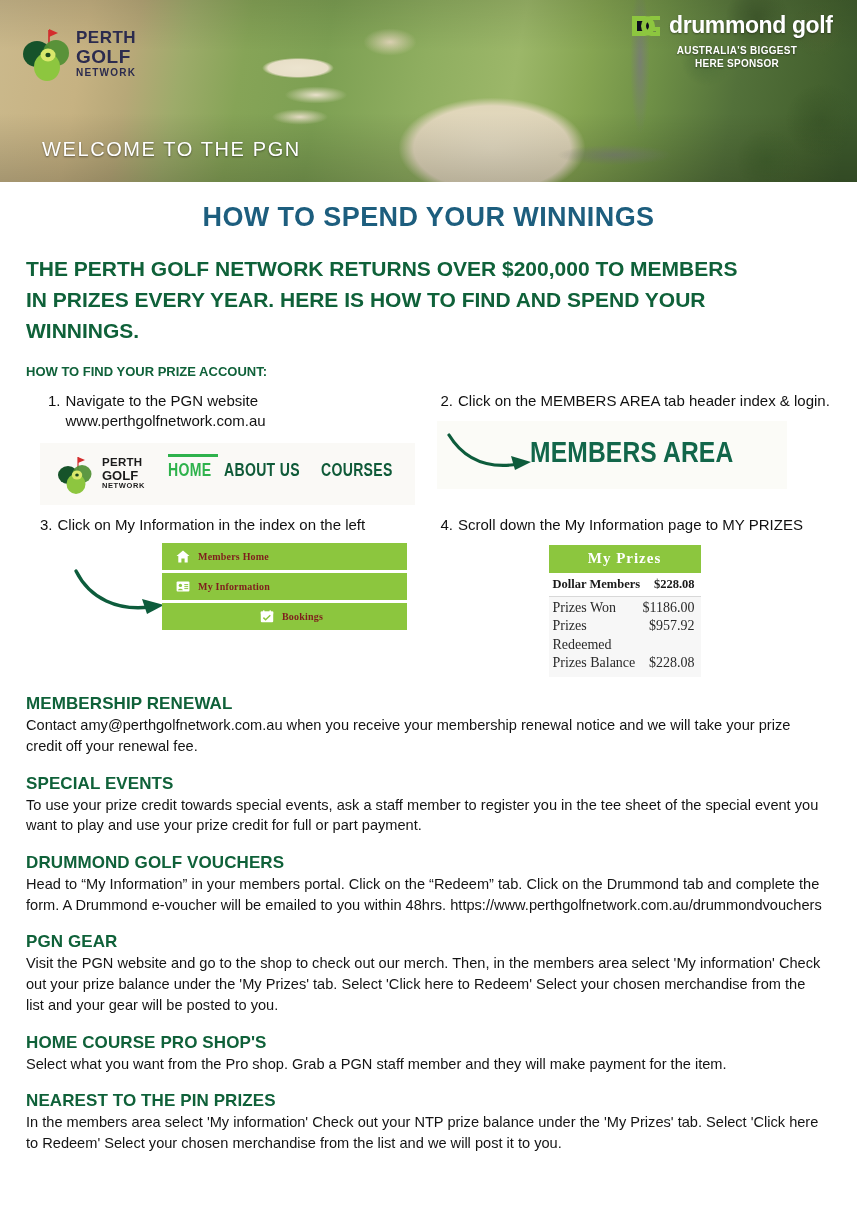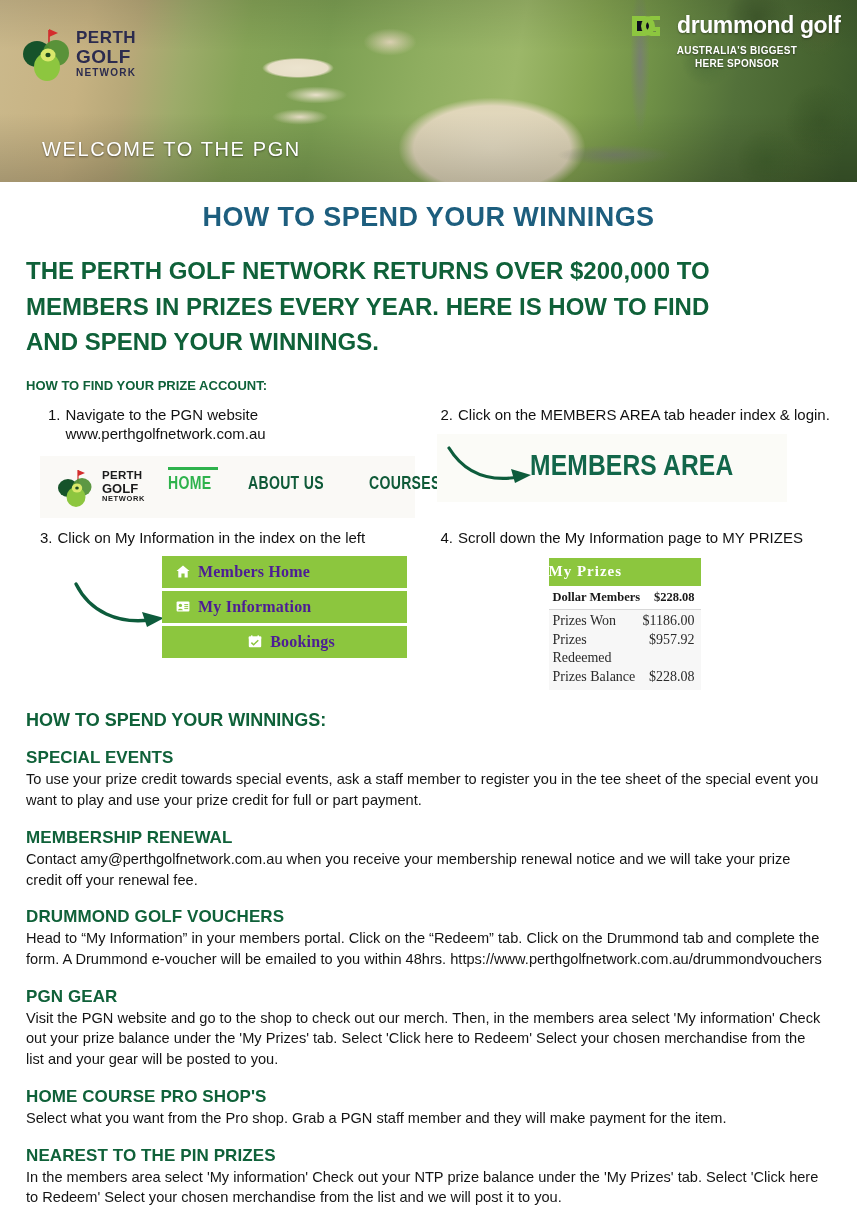--- a/index.html
+++ b/index.html
@@ -92,21 +92,21 @@
     text-shadow: 0 1px 2px rgba(0,0,0,.45);
     margin-left: 26px;
   }
 
   .dg-block {
     position: absolute;
     right: 14px; top: 12px;
     text-align: center;
     width: 212px;
   }
-  .dg-row { display: flex; align-items: center; justify-content: flex-start; gap: 16px;}
+  .dg-row { display: flex; align-items: center; justify-content: flex-start; gap: 8px;}
   .dg-mark {
     width: 30px; height: 22px;
     position: relative;
     flex: 0 0 auto;
   }
   .dg-name {
     color: #ffffff;
     font-size: 23px;
     font-weight: bold;
     letter-spacing: -.4px;
@@ -131,21 +131,21 @@
     text-align: center;
     color: #1d5e7e;
     font-size: 27px;
     font-weight: bold;
     letter-spacing: .4px;
     margin: 20px 0 0 0;
   }
 
   .intro {
     color: #0f6139;
-    font-size: 24px;
+    font-size: 21px;
     font-weight: bold;
     line-height: 1.48;
     margin: 20px 0 0 4px;
     max-width: 730px;
   }
 
   .subhead {
     color: #0f6139;
     font-size: 13px;
     font-weight: bold;
@@ -178,21 +178,21 @@
     position: relative;
   }
   .shot-nav .mini-logo { position: absolute; left: 16px; top: 12px; width: 44px; height: 40px;}
   .shot-nav .mini-word {
     position: absolute; left: 62px; top: 14px;
     color: #1b1b1b; font-weight: bold; line-height: 1.02;
   }
   .shot-nav .mini-word .a { font-size: 11.5px; display:block; letter-spacing: .3px;}
   .shot-nav .mini-word .b { font-size: 13px; display:block;}
   .shot-nav .mini-word .c { font-size: 7.5px; display:block; letter-spacing: .6px;}
-  .nav-links { position: absolute; left: 128px; top: 17px; display: flex; gap: 24px; align-items: flex-start; text-align: center;}
+  .nav-links { position: absolute; left: 128px; top: 17px; display: flex; align-items: flex-start; text-align: center;}
   .nav-link {
     font-family: "Liberation Sans", sans-serif;
     font-size: 18px;
     font-weight: bold;
     letter-spacing: .4px;
     color: #0f5a38;
     transform: scaleX(.78);
     transform-origin: left center;
     white-space: nowrap;
   }
@@ -217,43 +217,43 @@
     transform: scaleX(.82);
     transform-origin: left center;
     white-space: nowrap;
   }
   .arrow-svg { position: absolute; }
 
   
   .shot-menu { margin: 8px 0 0 140px; width: 245px; position: relative; }
   .menu-item {
     background: #8cc63e;
-    color: #4c1d95;
+    color: #7f1d1d;
     font-family: "Liberation Serif", serif;
-    font-size: 16px;
+    font-size: 10px;
     font-weight: bold;
     padding: 7px 0 7px 14px;
     margin-bottom: 3px;
     display: flex;
     align-items: center;
     gap: 8px;
     letter-spacing: .2px;
   }
   .menu-item:last-child { margin-bottom: 0; justify-content: center; }
   .menu-icon { width: 14px; height: 13px; display:inline-block; flex: 0 0 auto;}
 
   
   .shot-prizes { margin: 10px 0 0 120px; width: 152px; }
   .prizes-head {
     background: #8cc63e;
     color: #ffffff;
     font-family: "Liberation Serif", serif;
     font-size: 15px;
     font-weight: bold;
-    text-align: left;
+    text-align: center;
     padding: 5px 0 6px 0;
     letter-spacing: 1px;
   }
   .prizes-total {
     display: flex; justify-content: space-between;
     font-family: "Liberation Serif", serif;
     font-size: 12.5px; font-weight: bold; color: #1a1a1a;
     padding: 4px 6px 4px 4px;
     border-bottom: 1px solid #d8d8d8;
     background: #fff;
@@ -453,33 +453,32 @@
             <div class="prizes-row">
               <span>Prizes Balance</span>
               <span>$228.08</span>
             </div>
           </div>
         </div>
       </div>
     </div>
   </div>
 
-  <div class="spend-head">HOW TO SPEND YOUR WINNINGS:</div>
+
+  <div class="sec">
+    <div class="sec-title">MEMBERSHIP RENEWAL</div>
+    <div class="sec-body">Contact amy@perthgolfnetwork.com.au when you receive your membership renewal notice and we will take your prize credit off your renewal fee.</div>
+  </div>
 
   <div class="sec">
     <div class="sec-title">SPECIAL EVENTS</div>
     <div class="sec-body">To use your prize credit towards special events, ask a staff member to register you in the tee sheet of the special event you want to play and use your prize credit for full or part payment.</div>
   </div>
 
   <div class="sec">
-    <div class="sec-title">MEMBERSHIP RENEWAL</div>
-    <div class="sec-body">Contact amy@perthgolfnetwork.com.au when you receive your membership renewal notice and we will take your prize credit off your renewal fee.</div>
-  </div>
-
-  <div class="sec">
     <div class="sec-title">DRUMMOND GOLF VOUCHERS</div>
     <div class="sec-body">Head to “My Information” in your members portal. Click on the “Redeem” tab. Click on the Drummond tab and complete the form. A Drummond e-voucher will be emailed to you within 48hrs. https://www.perthgolfnetwork.com.au/drummondvouchers</div>
   </div>
 
   <div class="sec">
     <div class="sec-title">PGN GEAR</div>
     <div class="sec-body">Visit the PGN website and go to the shop to check out our merch. Then, in the members area select 'My information' Check out your prize balance under the 'My Prizes' tab. Select 'Click here to Redeem' Select your chosen merchandise from the list and your gear will be posted to you.</div>
   </div>
 
   <div class="sec">

